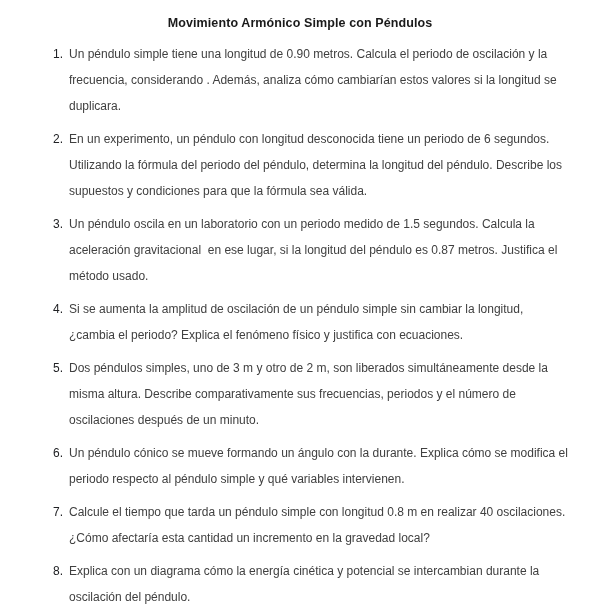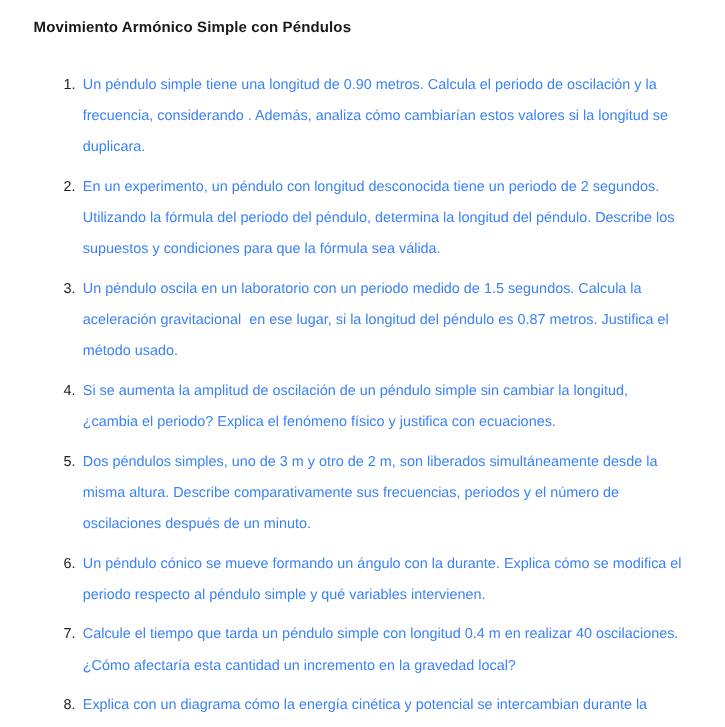--- a/index.html
+++ b/index.html
@@ -22,35 +22,36 @@
     padding: 14px 32px 0 28px;
     background: #ffffff;
     position: relative;
   }
   .doc-title {
     font-size: 12.5px;
     font-weight: bold;
     line-height: 18px;
     letter-spacing: 0.1px;
     color: #1a1a1a;
-    margin: 0 0 25px 0;
+    margin: 0 0 9px 0;
     padding: 0;
+    text-align: center;
   }
   ol.problem-list {
     margin: 0;
     padding: 0 0 0 26px;
     list-style: none;
     counter-reset: prob;
   }
   ol.problem-list > li {
     counter-increment: prob;
     position: relative;
     font-size: 12px;
     line-height: 26px;
-    color: #3b82f6;
+    color: #404040;
     margin: 0 0 7px 0;
     padding: 0 0 0 15px;
     text-align: left;
   }
   ol.problem-list > li::before {
     content: counter(prob) ".";
     position: absolute;
     left: -9px;
     top: 0;
     width: 18px;
@@ -73,35 +74,35 @@
 
 <div id="doc">
 
   <h1 class="doc-title">Movimiento Armónico Simple con Péndulos</h1>
 
   <ol class="problem-list">
     <li>
       <span class="ptext">Un péndulo simple tiene una longitud de 0.90 metros. Calcula el periodo de oscilación y la frecuencia, considerando . Además, analiza cómo cambiarían estos valores si la longitud se duplicara.</span>
     </li>
     <li>
-      <span class="ptext">En un experimento, un péndulo con longitud desconocida tiene un periodo de 2 segundos. Utilizando la fórmula del periodo del péndulo, determina la longitud del péndulo. Describe los supuestos y condiciones para que la fórmula sea válida.</span>
+      <span class="ptext">En un experimento, un péndulo con longitud desconocida tiene un periodo de 6 segundos. Utilizando la fórmula del periodo del péndulo, determina la longitud del péndulo. Describe los supuestos y condiciones para que la fórmula sea válida.</span>
     </li>
     <li>
       <span class="ptext">Un péndulo oscila en un laboratorio con un periodo medido de 1.5 segundos. Calcula la aceleración gravitacional  en ese lugar, si la longitud del péndulo es 0.87 metros. Justifica el método usado.</span>
     </li>
     <li>
       <span class="ptext">Si se aumenta la amplitud de oscilación de un péndulo simple sin cambiar la longitud, ¿cambia el periodo? Explica el fenómeno físico y justifica con ecuaciones.</span>
     </li>
     <li>
       <span class="ptext">Dos péndulos simples, uno de 3 m y otro de 2 m, son liberados simultáneamente desde la misma altura. Describe comparativamente sus frecuencias, periodos y el número de oscilaciones después de un minuto.</span>
     </li>
     <li>
       <span class="ptext">Un péndulo cónico se mueve formando un ángulo con la durante. Explica cómo se modifica el periodo respecto al péndulo simple y qué variables intervienen.</span>
     </li>
     <li>
-      <span class="ptext">Calcule el tiempo que tarda un péndulo simple con longitud 0.4 m en realizar 40 oscilaciones. ¿Cómo afectaría esta cantidad un incremento en la gravedad local?</span>
+      <span class="ptext">Calcule el tiempo que tarda un péndulo simple con longitud 0.8 m en realizar 40 oscilaciones. ¿Cómo afectaría esta cantidad un incremento en la gravedad local?</span>
     </li>
     <li>
       <span class="ptext">Explica con un diagrama cómo la energía cinética y potencial se intercambian durante la oscilación del péndulo.</span>
     </li>
   </ol>
 
 </div>
 
 </body></html>

